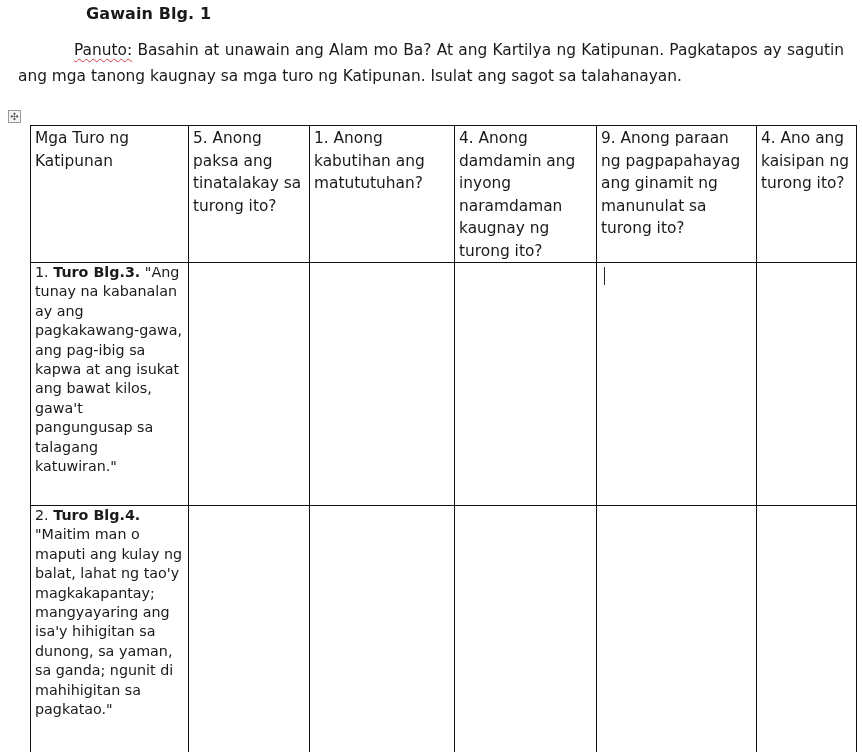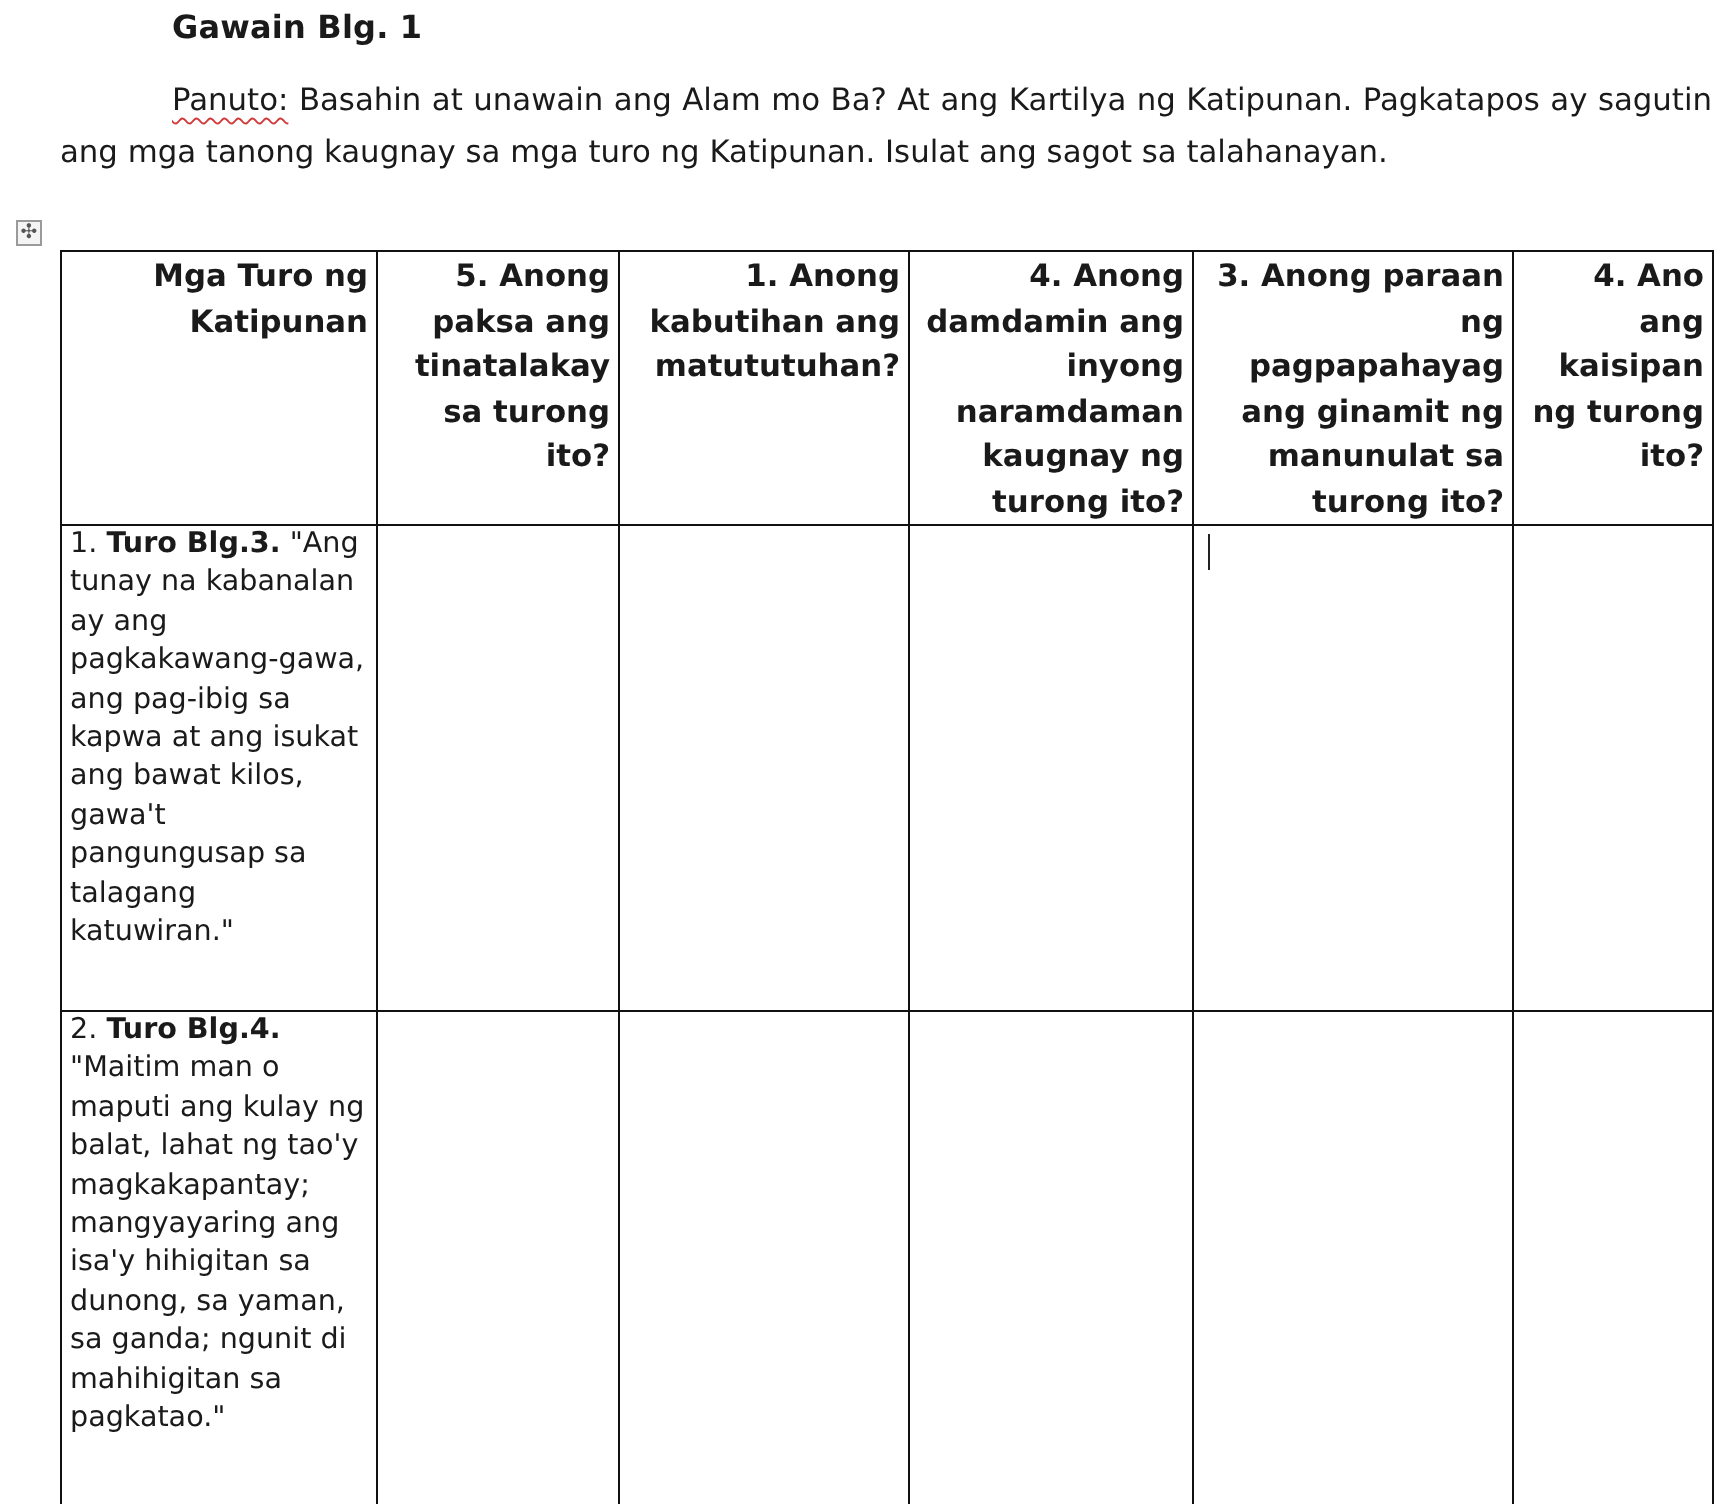--- a/index.html
+++ b/index.html
@@ -18,21 +18,21 @@
     .title {
       position: absolute;
       left: 86px;
       top: 4px;
       font-size: 16px;
       font-weight: bold;
       letter-spacing: 0.1px;
     }
     .instructions {
       position: absolute;
-      left: 30px;
+      left: 18px;
       top: 37px;
       width: 826px;
       font-size: 15.4px;
       line-height: 26px;
       text-align: justify;
       text-indent: 56px;
     }
     .sp {
       text-decoration: underline wavy #d23a3a;
       text-decoration-thickness: 1px;
@@ -61,24 +61,24 @@
       border-collapse: collapse;
       table-layout: fixed;
       width: 826px;
     }
     table.grid td, table.grid th {
       border: 1.5px solid #111;
       vertical-align: top;
       padding: 0 4px;
     }
     table.grid th {
-      font-weight: bold;
+      font-weight: normal;
       font-size: 15.4px;
       line-height: 22.5px;
-      text-align: right;
+      text-align: left;
       padding-top: 1px;
     }
     tr.header-row { height: 137px; }
     tr.row-1 { height: 243px; }
     tr.row-2 { height: 260px; }
     td.teaching {
       font-size: 14.3px;
       line-height: 19.4px;
       padding-left: 5px;
       padding-top: 3px;
@@ -110,21 +110,21 @@
     <col style="width:142px">
     <col style="width:160px">
     <col style="width:100px">
   </colgroup>
   <tbody>
       <tr class="header-row">
     <th>Mga Turo ng Katipunan</th>
     <th>5. Anong paksa ang tinatalakay sa turong ito?</th>
     <th>1. Anong kabutihan ang matututuhan?</th>
     <th>4. Anong damdamin ang inyong naramdaman kaugnay ng turong ito?</th>
-    <th>3. Anong paraan ng pagpapahayag ang ginamit ng manunulat sa turong ito?</th>
+    <th>9. Anong paraan ng pagpapahayag ang ginamit ng manunulat sa turong ito?</th>
     <th>4. Ano ang kaisipan ng turong ito?</th>
   </tr>
   <tr class="row-1">
     <td class="teaching"><span>1.</span> <b>Turo Blg.3.</b> <span>"Ang tunay na kabanalan ay ang pagkakawang-gawa, ang pag-ibig sa kapwa at ang isukat ang bawat kilos, gawa't pangungusap sa talagang katuwiran."</span></td>
     <td></td>
     <td></td>
     <td></td>
     <td><span class="cursor"></span></td>
     <td></td>
   </tr>

